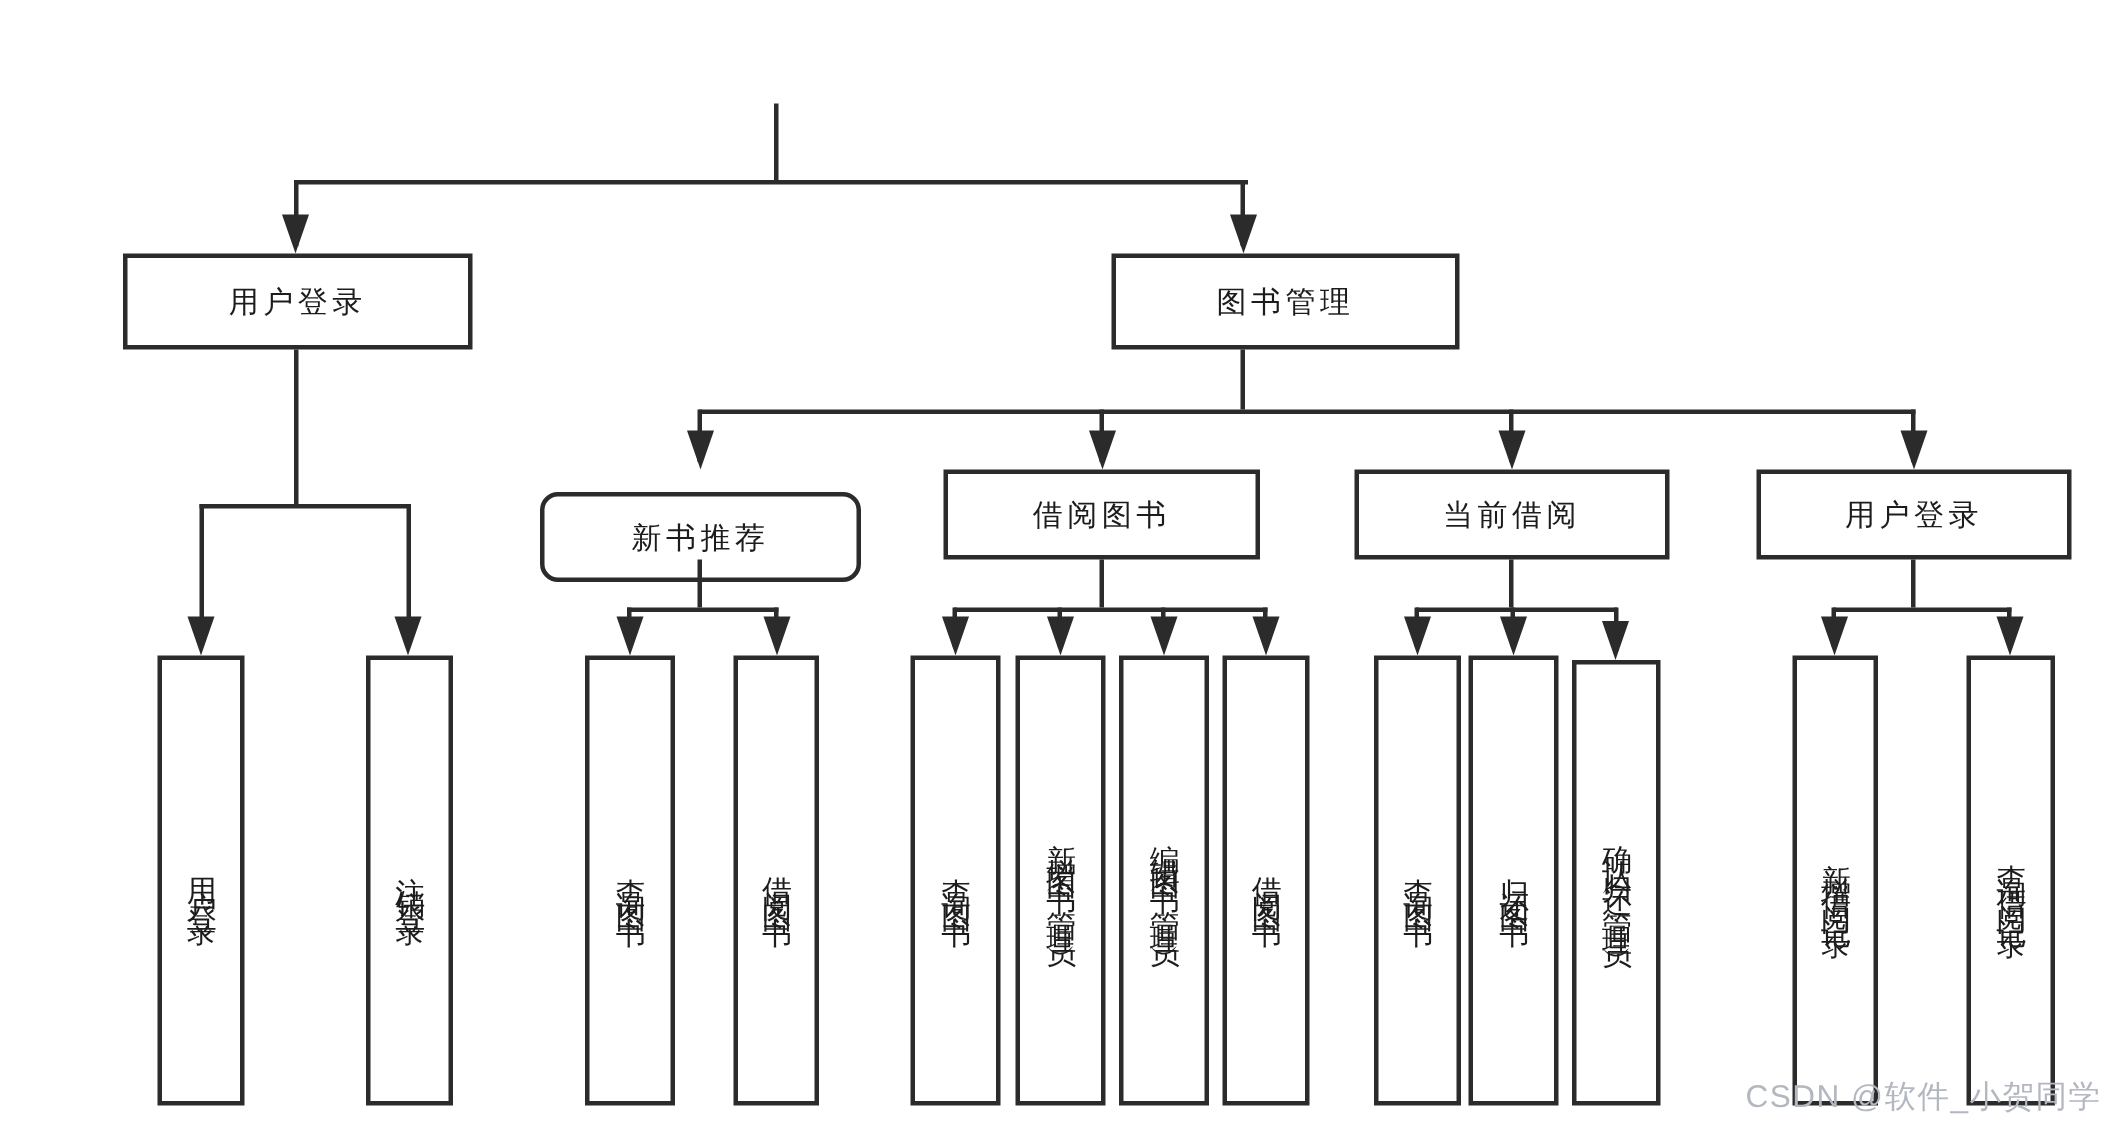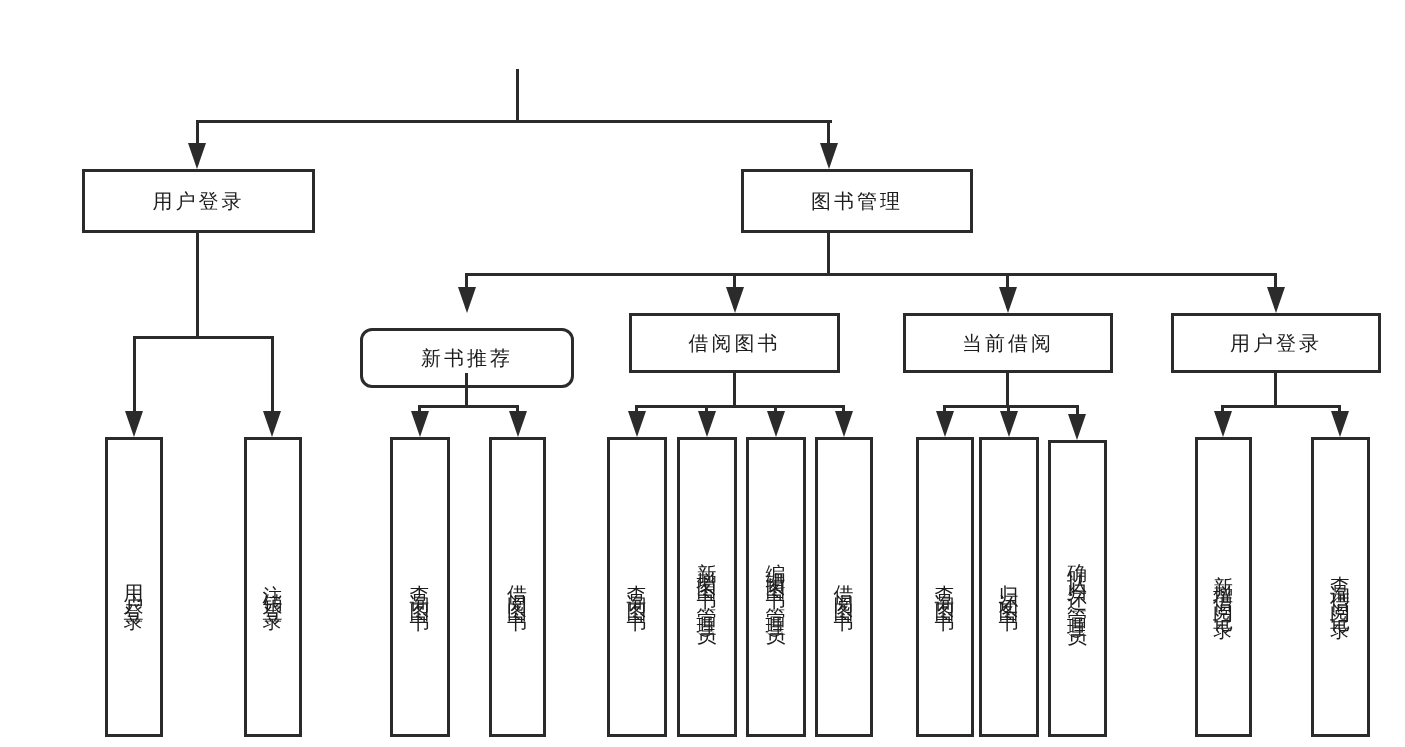--- a/index.html
+++ b/index.html
@@ -140,14 +140,15 @@
     <span class="vtext">确认归还（管理员）</span>
   </div>
 
   <div class="box vbox" style="left:1195px;top:437px;width:57px;height:300px;">
     <span class="vtext">新增借阅记录</span>
   </div>
   <div class="box vbox" style="left:1311px;top:437px;width:59px;height:300px;">
     <span class="vtext">查询借阅记录</span>
   </div>
 
+  <div class="watermark">CSDN @软件_小贺同学</div>
 
 </div>
 
 </body></html>

